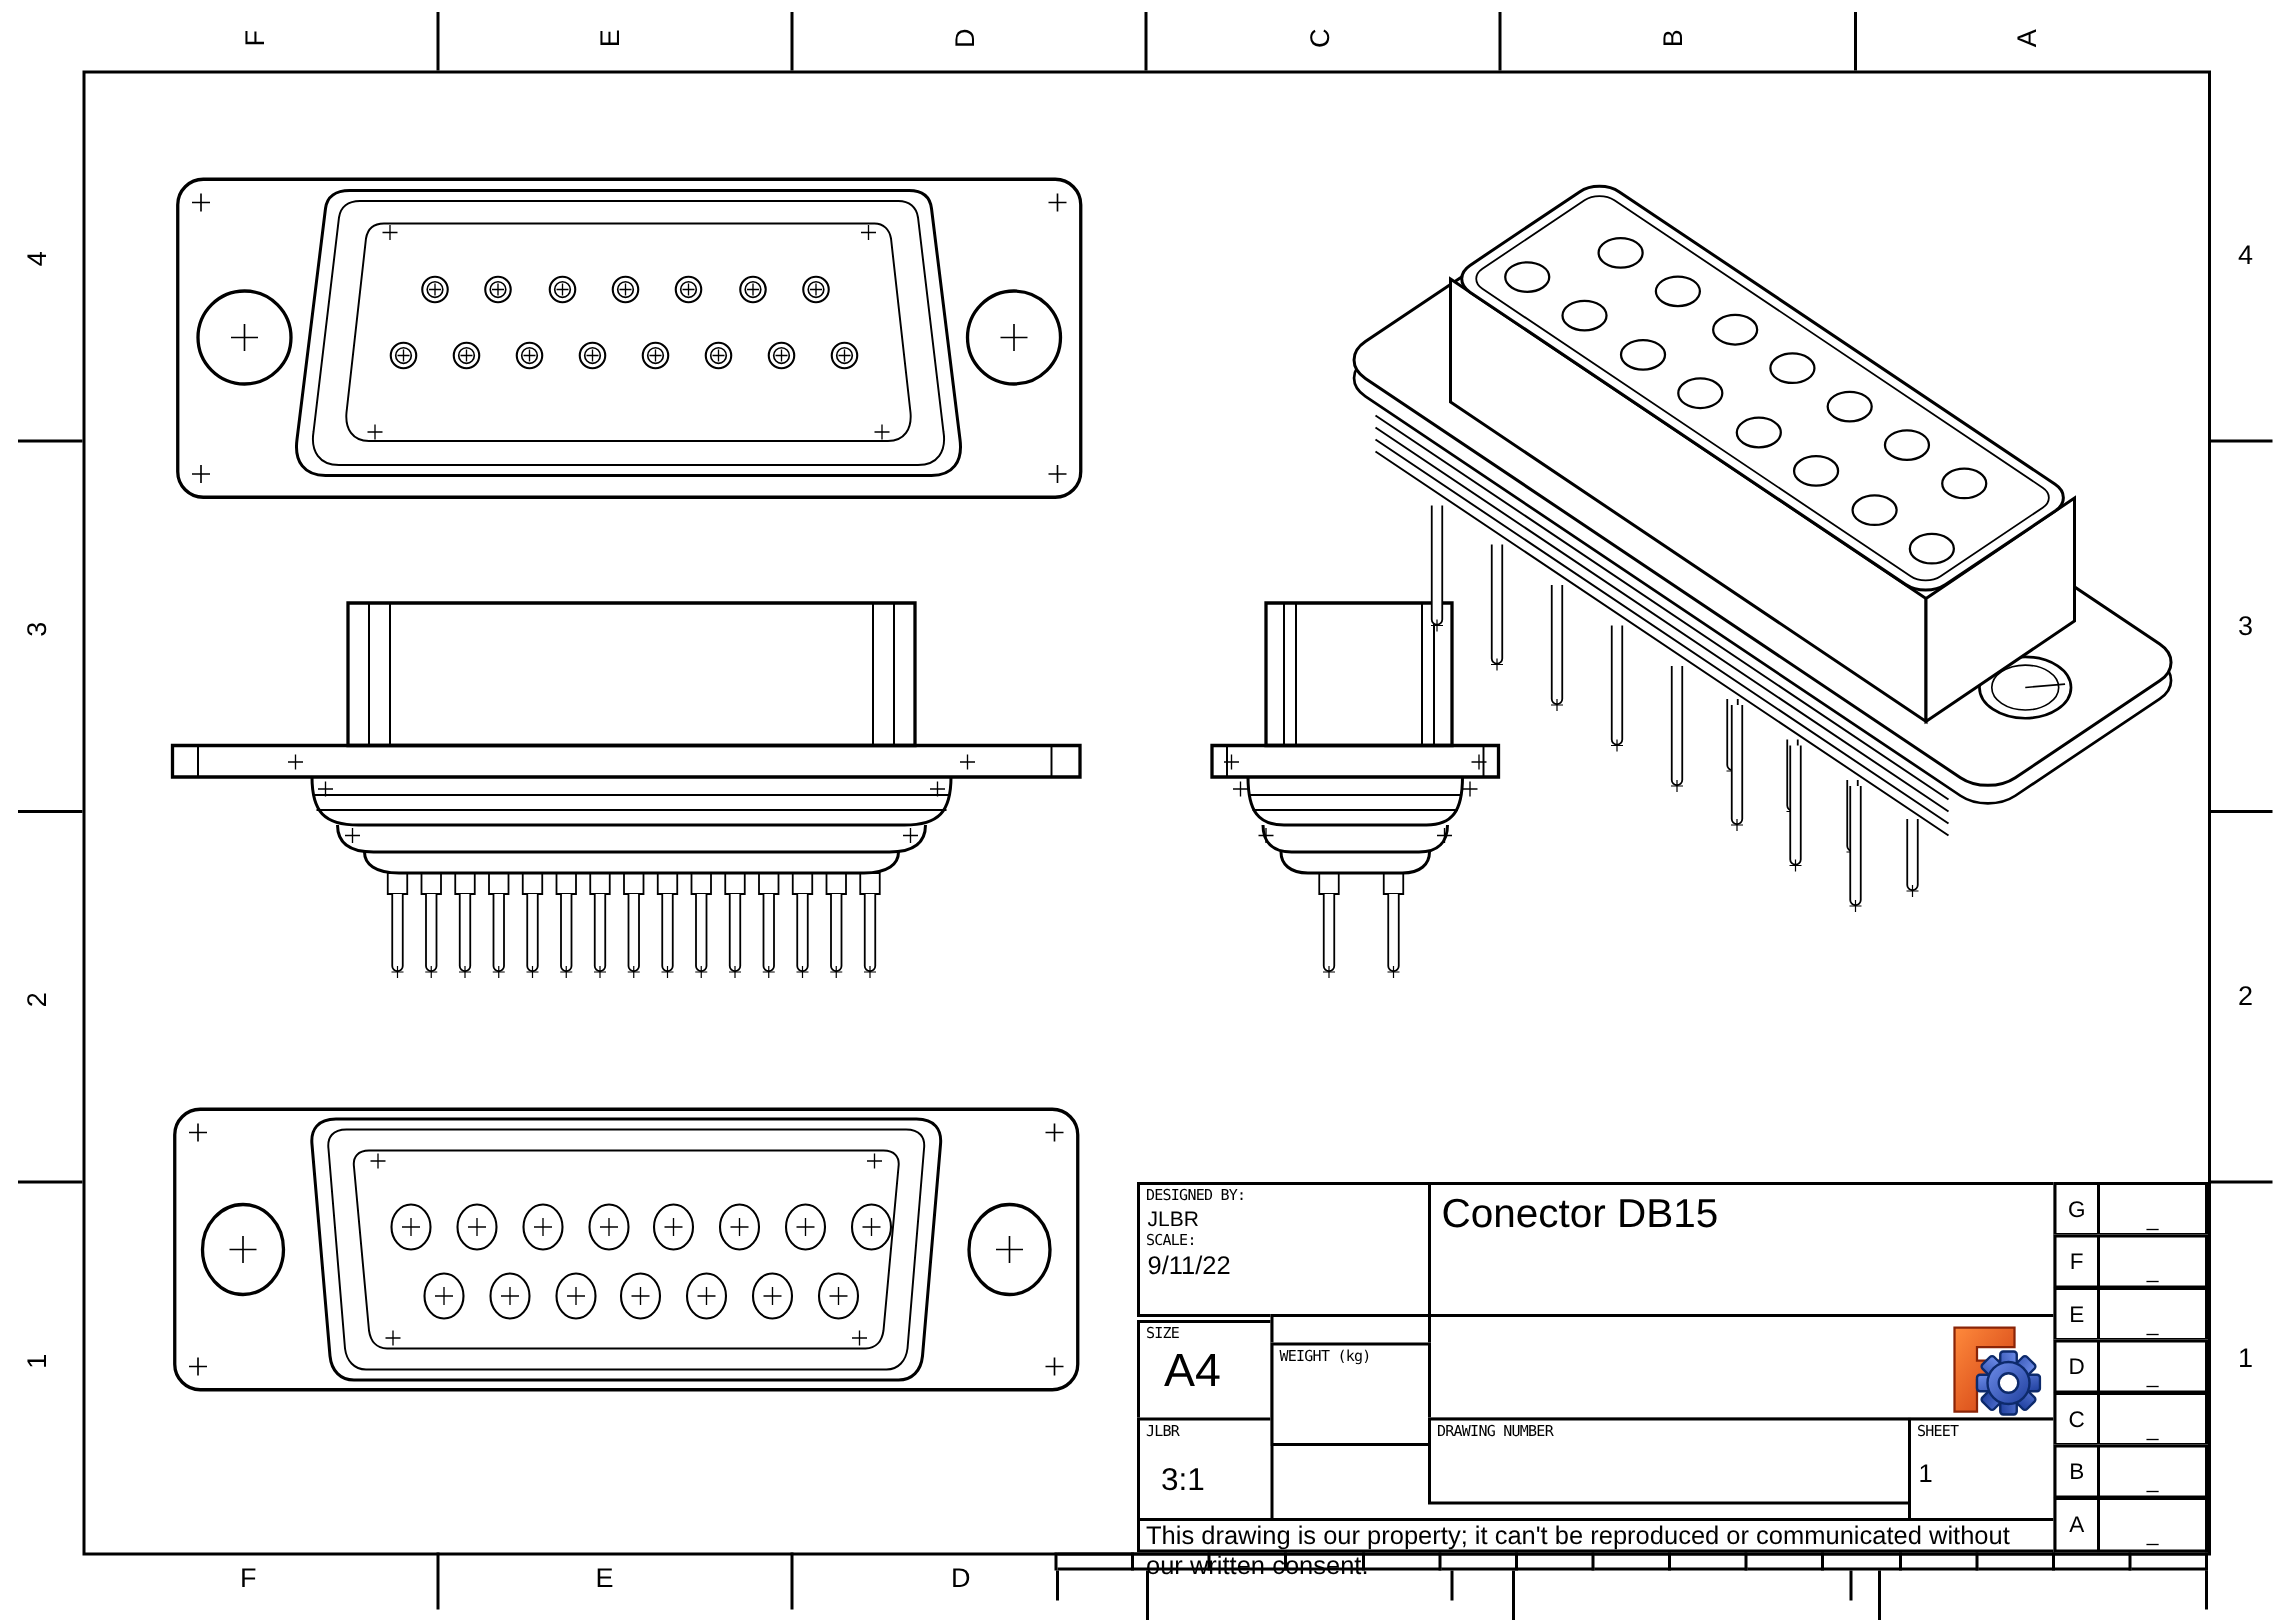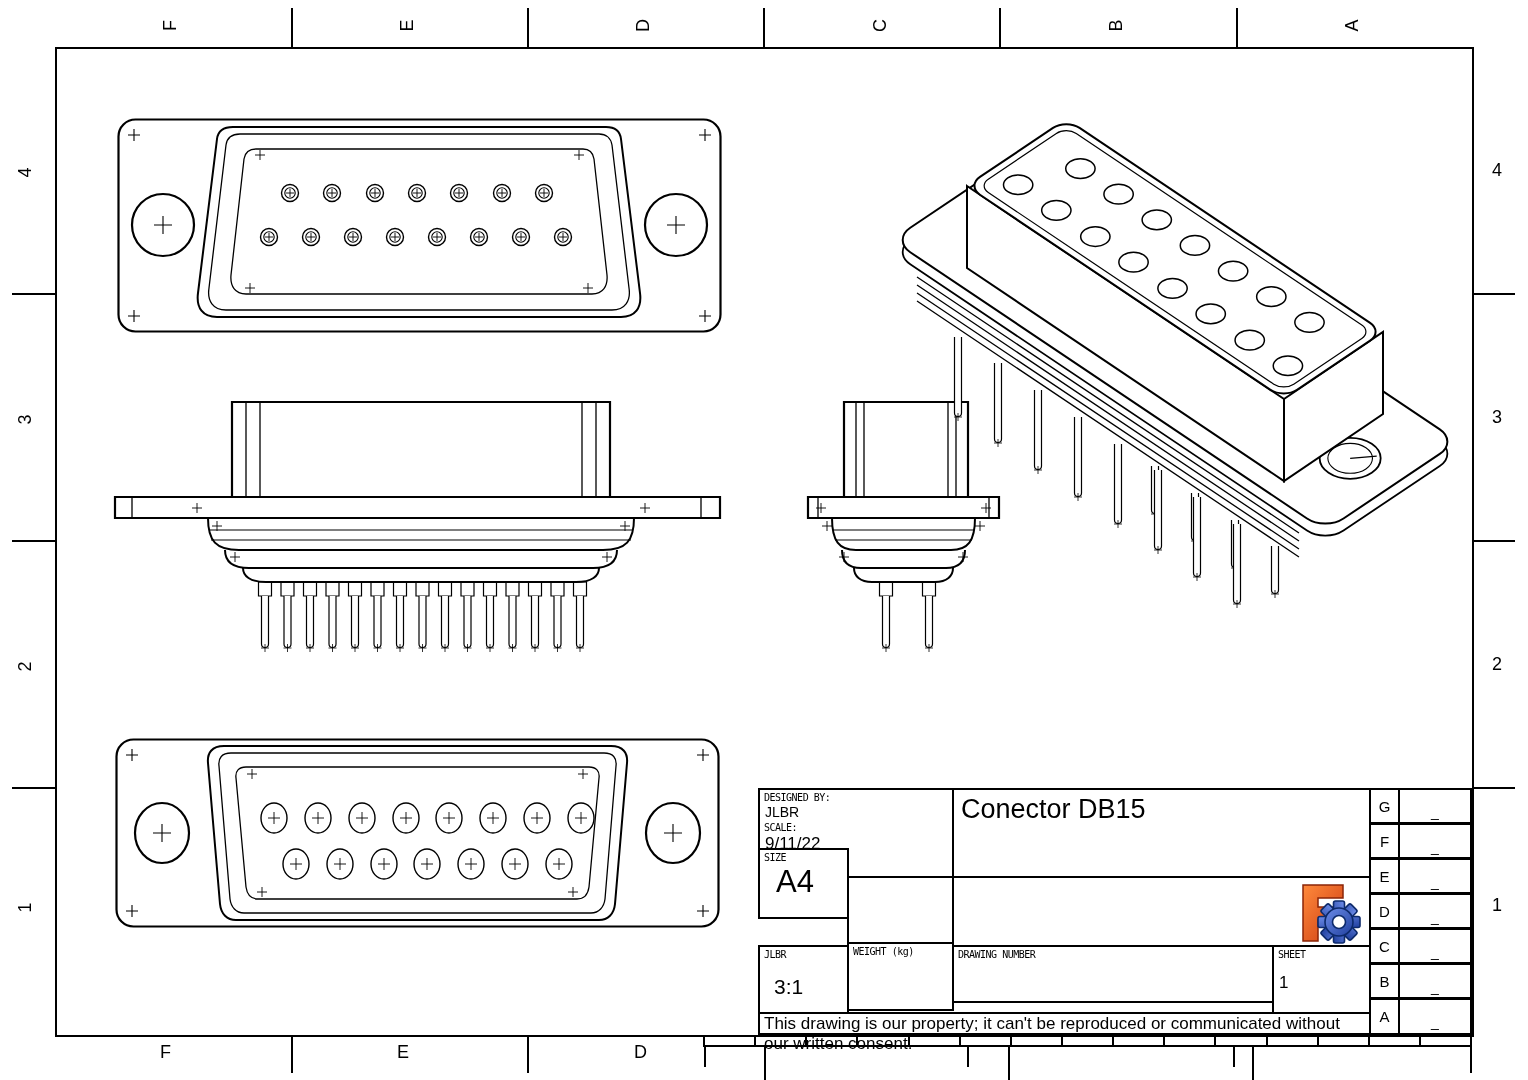--- a/index.html
+++ b/index.html
@@ -464,21 +464,21 @@
   <div class="tb">
     <div class="cell" style="left:758px;top:788px;width:196px;height:90px">
       <div class="tb-label">DESIGNED BY:</div>
       <div class="val" style="font-size:14px">JLBR</div>
       <div class="tb-label">SCALE:</div>
       <div class="val" style="font-size:17px">9/11/22</div>
     </div>
     <div class="cell" style="left:952px;top:788px;width:419px;height:90px">
       <div class="val title-main">Conector DB15</div>
     </div>
-    <div class="cell" style="left:758px;top:848px;width:91px;height:71px">
+    <div class="cell" style="left:758px;top:880px;width:91px;height:71px">
       <div class="tb-label">SIZE</div>
       <div class="val" style="font-size:31px;padding-left:16px">A4</div>
     </div>
     <div class="cell" style="left:847px;top:876px;width:107px;height:71px"></div>
     <div class="cell" style="left:952px;top:876px;width:419px;height:71px">
       <svg width="62" height="62" style="position:absolute;right:8px;top:4px" viewBox="0 0 62 62">
         <defs>
           <linearGradient id="fg" x1="0" y1="0" x2="1" y2="1">
             <stop offset="0" stop-color="#ff8a3c"></stop>
               <stop offset="1" stop-color="#cc3a10"></stop>
@@ -498,21 +498,21 @@
             <circle r="14"></circle>
             <circle r="6.5" fill="#fff"></circle>
           </g>
         </g>
       </svg>
     </div>
     <div class="cell" style="left:758px;top:945px;width:91px;height:69px">
       <div class="tb-label">JLBR</div>
       <div class="val" style="font-size:21px;padding:14px 0 0 14px">3:1</div>
     </div>
-    <div class="cell" style="left:847px;top:942px;width:107px;height:69px">
+    <div class="cell" style="left:847px;top:895px;width:107px;height:69px">
       <div class="tb-label">WEIGHT (kg)</div>
       <div class="val"></div>
     </div>
     <div class="cell" style="left:952px;top:945px;width:322px;height:58px">
       <div class="tb-label">DRAWING NUMBER</div>
     </div>
     <div class="cell" style="left:1272px;top:945px;width:99px;height:69px">
       <div class="tb-label">SHEET</div>
       <div class="val" style="font-size:17px;padding-top:12px">1</div>
     </div>

